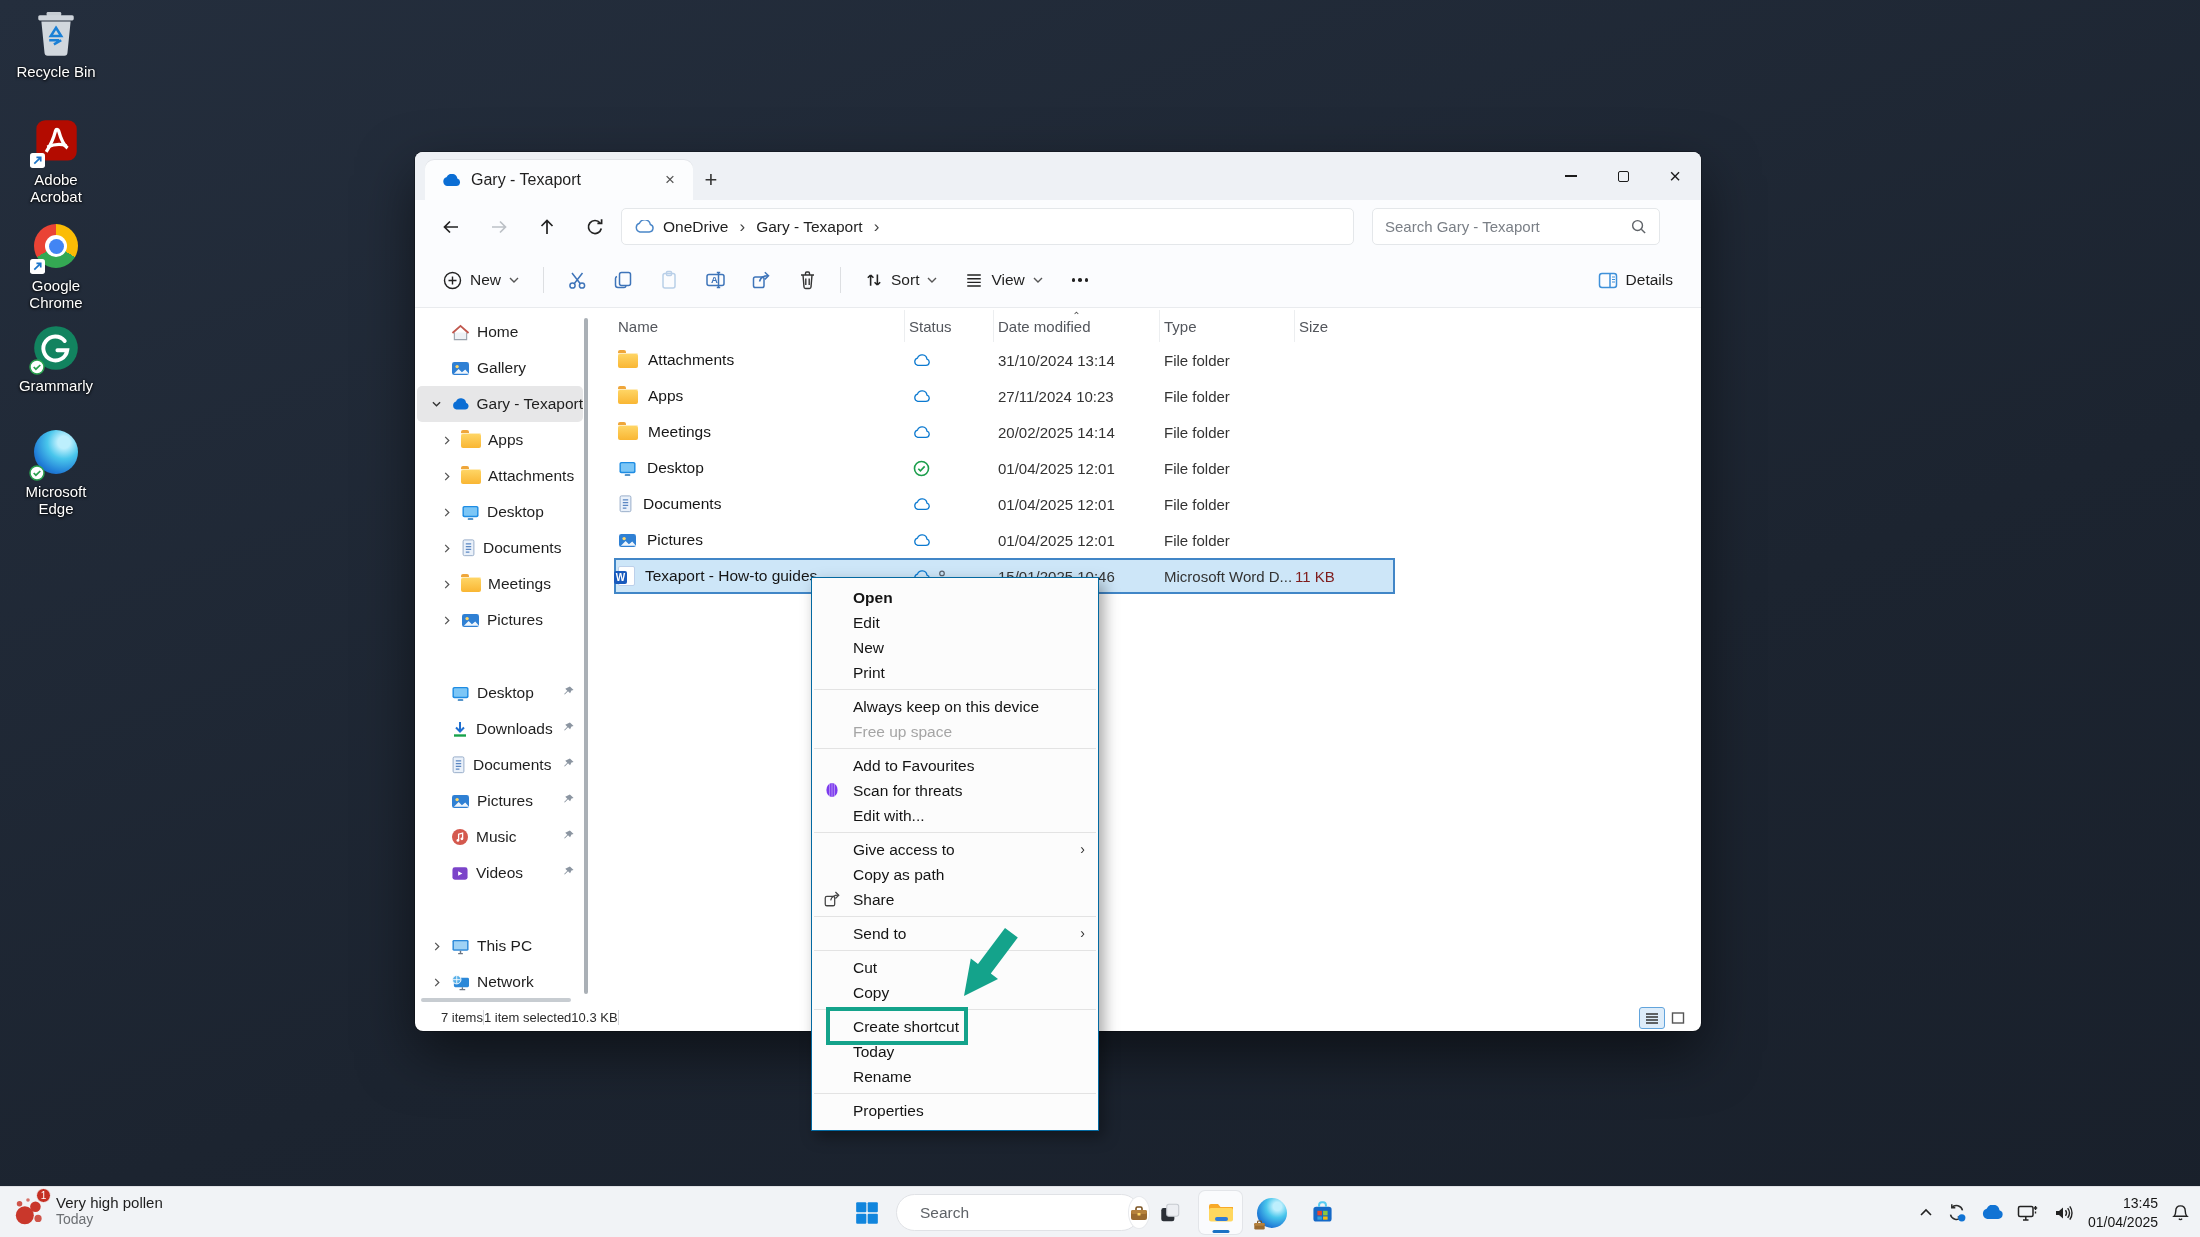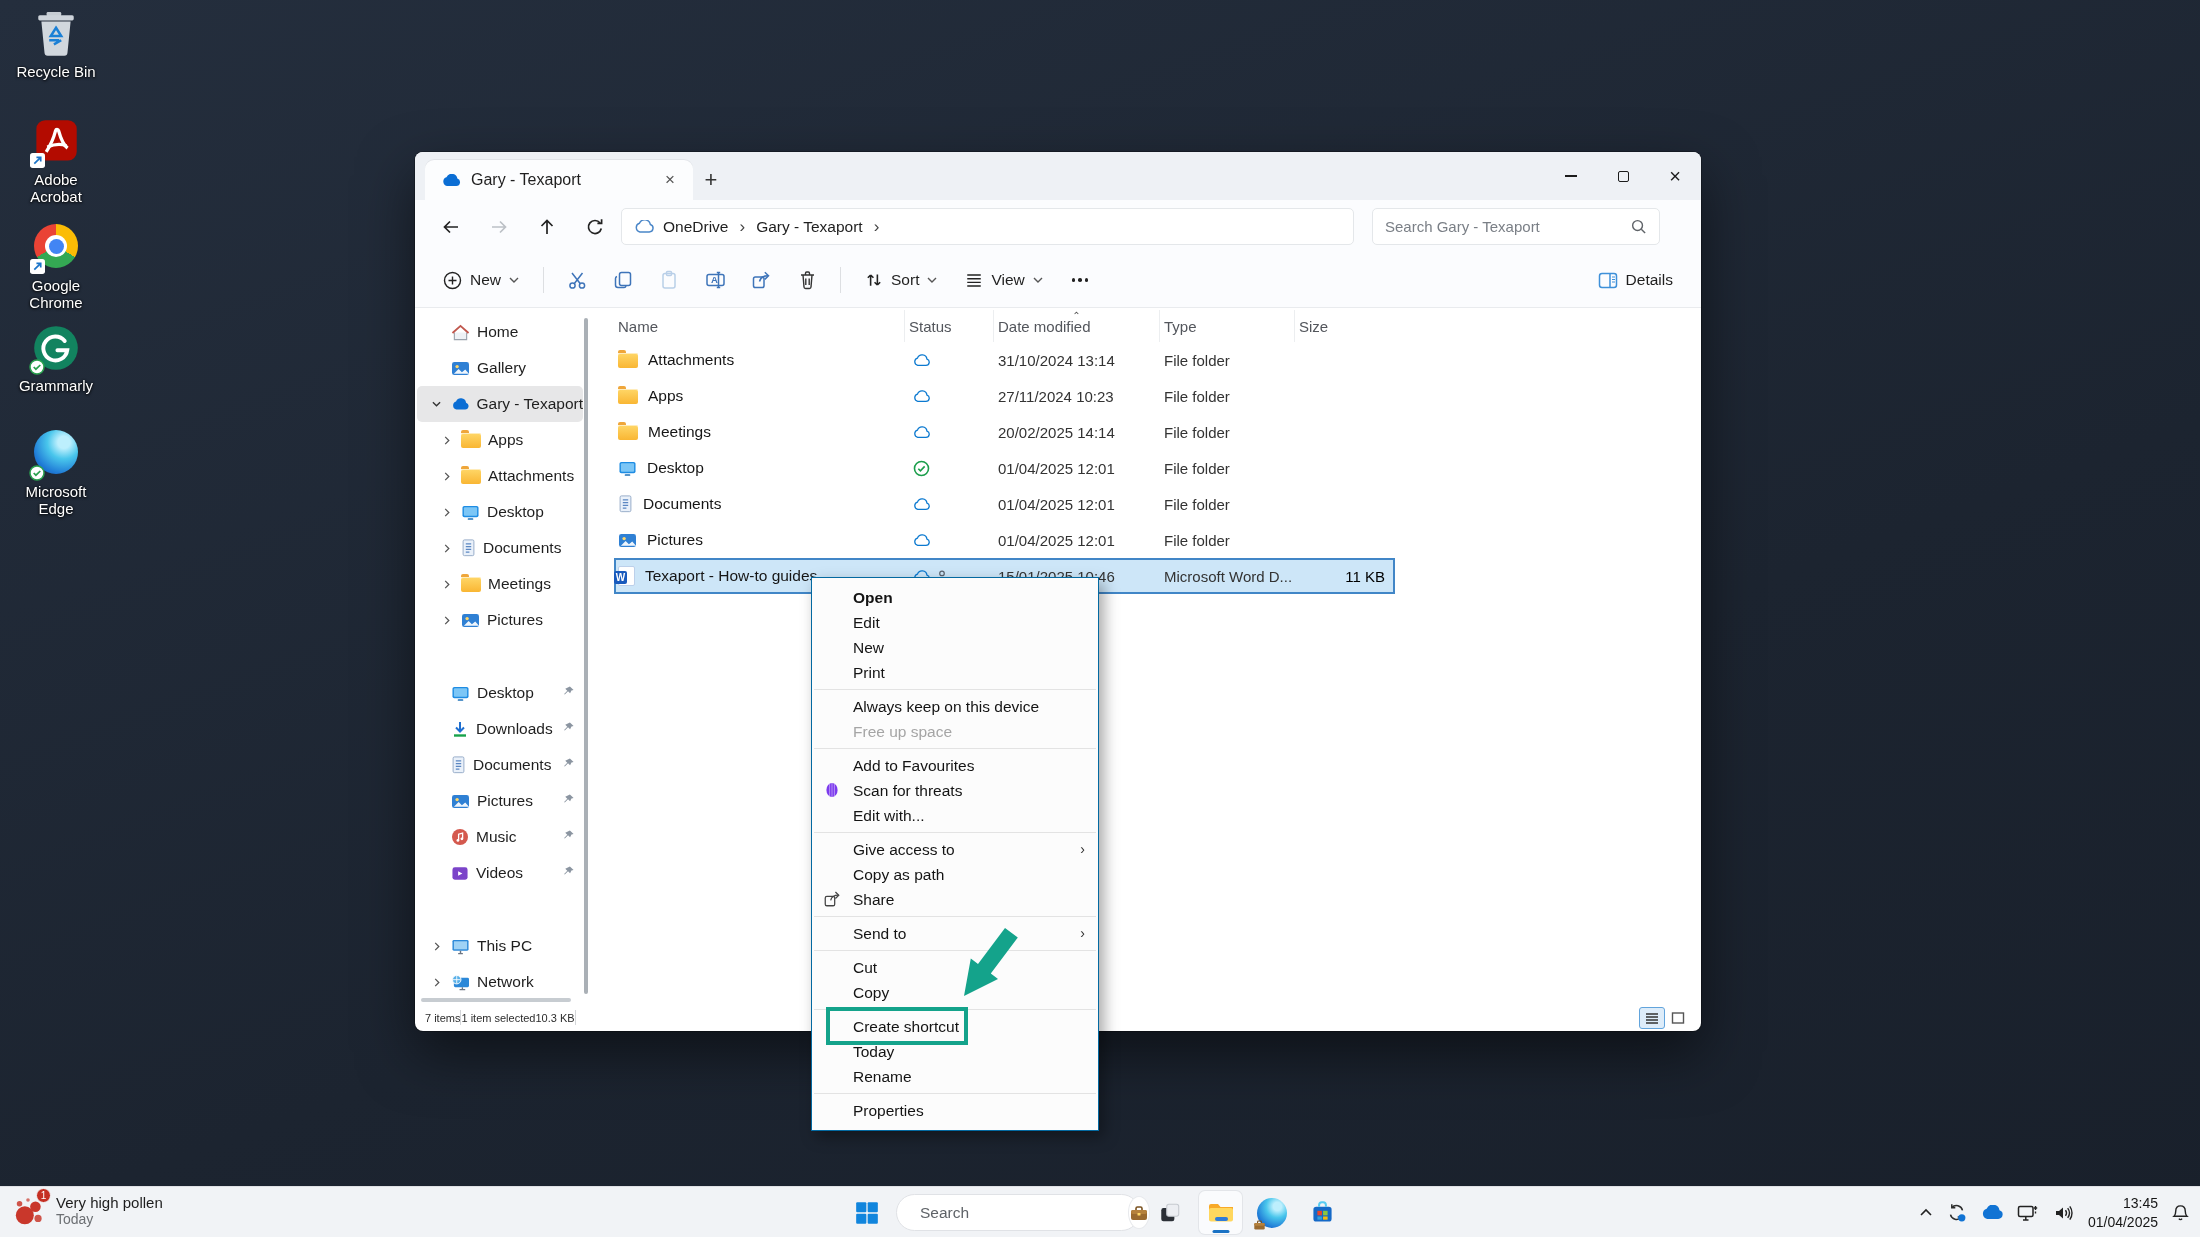--- a/index.html
+++ b/index.html
@@ -70,31 +70,31 @@
   .filelist{flex:1;padding-left:25px;padding-top:2px;position:relative}
   .cols{display:grid;grid-template-columns:291px 89px 166px 135px 100px;height:32px;align-items:center;
         font-size:15px;color:#53565c}
   .cols .col{padding-left:4px;position:relative;height:100%;display:flex;align-items:center;border-right:1px solid #eceef0}
   .cols .col:last-child{border-right:none}
   .sort-caret{position:absolute;top:1px;left:50%;transform:translateX(-50%);font-size:10px;color:#555;line-height:1}
   .frow{display:grid;grid-template-columns:291px 89px 166px 135px 100px;height:36px;align-items:center;font-size:15.5px;width:781px}
   .frow .name{display:flex;align-items:center;gap:10px;padding-left:4px;color:#161616}
   .frow .status{padding-left:8px;display:flex;align-items:center;gap:4px}
   .frow .date,.frow .type{color:#333;font-size:15px;padding-left:4px}
-  .frow .size{color:#000000;font-size:15px;text-align:right;padding-right:10px}
+  .frow .size{color:#7f1d1d;font-size:15px;text-align:left;padding-right:10px}
   .frow.sel{background:#cde6f8;outline:2px solid #4186c7;outline-offset:-2px}
 
   .ifold{display:inline-block;width:20px;height:15px;background:linear-gradient(#ffd768,#f9b633);border-radius:2px;
          position:relative;flex:none;box-shadow:inset 0 1px 0 rgba(255,255,255,.55)}
   .ifold::before{content:"";position:absolute;top:-3px;left:0;width:8px;height:3px;background:#efa63a;border-radius:2px 2px 0 0}
   .iword{display:inline-block;width:17px;height:20px;background:#fff;border:1px solid #bcd0ea;border-radius:2px;position:relative;flex:none}
   .iword::after{content:"W";position:absolute;left:-5px;top:4px;width:13px;height:13px;background:#185abd;color:#fff;
         font-size:10px;font-weight:bold;display:flex;align-items:center;justify-content:center;border-radius:2px}
 
-  .statusbar{height:27px;flex:none;display:flex;align-items:center;padding:0 10px 0 10px;font-size:11px;color:#2c2c2c;
+  .statusbar{height:27px;flex:none;display:flex;align-items:center;padding:0 10px 0 26px;font-size:13px;color:#2c2c2c;
              border-radius:0 0 8px 8px}
   .stsep{width:1px;height:15px;background:#d4d6d9}
   .viewtoggle{width:26px;height:22px;display:flex;align-items:center;justify-content:center;border-radius:3px}
   .viewtoggle.on{border:1px solid #62a4dc;background:#ddecf9}
 
   
   .ctx{position:absolute;left:811px;top:577px;width:288px;background:#fcfcfc;border:1px solid #0369a1;
        box-shadow:5px 6px 14px rgba(0,0,0,.35);padding:7px 0;z-index:60;font-size:15.5px;color:#141414}
   .mi{height:25px;line-height:25px;padding-left:41px;position:relative;white-space:nowrap}
   .mi.bold{font-weight:bold}

